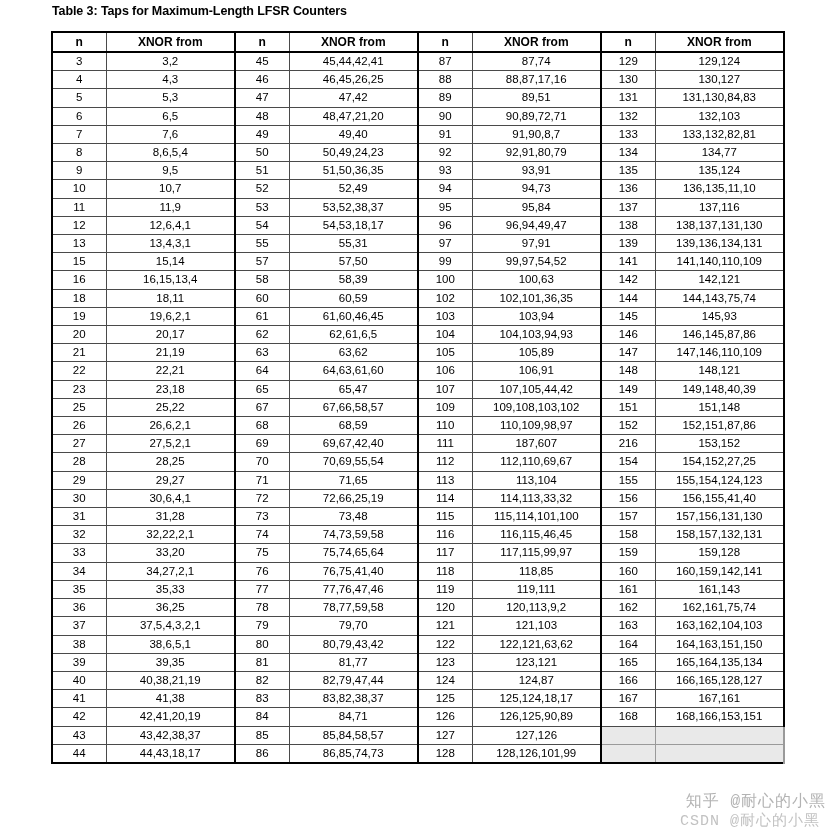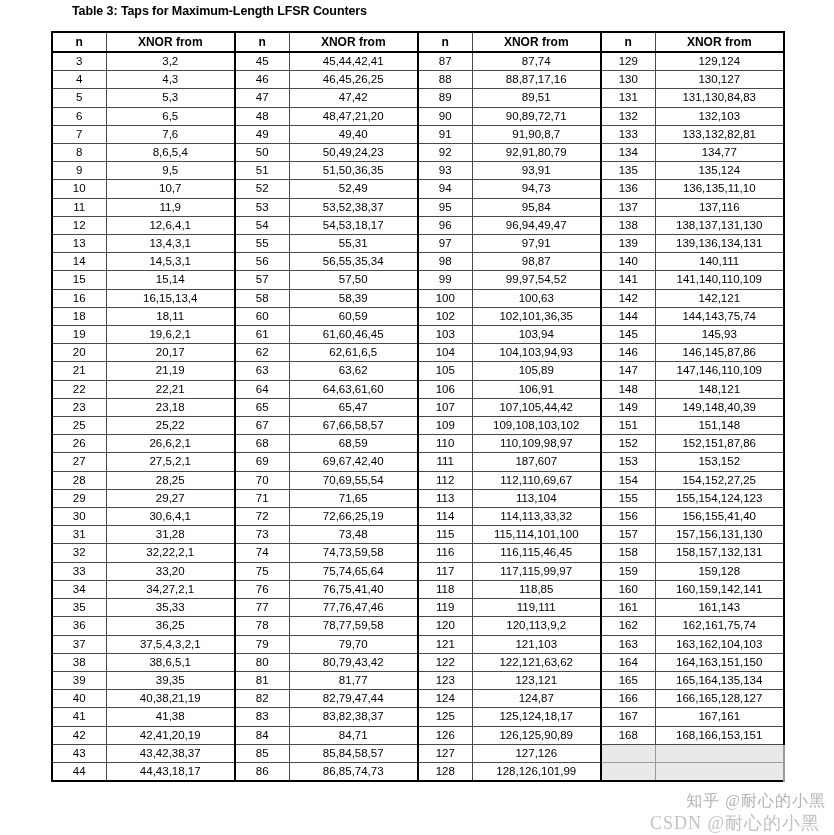--- a/index.html
+++ b/index.html
@@ -26,21 +26,20 @@
 
   #caption {
     position: absolute;
     left: 52px;
     top: 4px;
     font-size: 12.5px;
     font-weight: bold;
     letter-spacing: -0.1px;
     white-space: nowrap;
     color: #000;
-    margin-left: 20px;
   }
 
   #table-wrap {
     position: absolute;
     left: 51px;
     top: 31px;
     width: 732px;
   }
 
   table.lfsr {
@@ -90,33 +89,33 @@
     background: #e9e9e9;
     border-color: #9a9a9a;
   }
 
   
   .watermark {
     position: absolute;
     right: 8px;
     pointer-events: none;
     white-space: nowrap;
-    font-family: Liberation Serif, serif;
+    font-family: Liberation Mono, monospace;
     color: #b9b9b9;
     text-shadow: 0 1px 0 #ffffff;
   }
   #wm-top {
     top: 791px;
     font-size: 16px;
     letter-spacing: 1px;
     color: #b3b3b3;
   }
   #wm-bottom {
     top: 811px;
-    font-size: 18px;
+    font-size: 15px;
     letter-spacing: 1px;
     color: #c2c2c2;
     right: 14px;
     text-align: right;
   }
 </style>
 </head>
 <body>
 
 <div id="page">
@@ -252,30 +251,20 @@
             <td class="grp-start">13</td>
             <td class="grp-end">13,4,3,1</td>
             <td class="grp-start">55</td>
             <td class="grp-end">55,31</td>
             <td class="grp-start">97</td>
             <td class="grp-end">97,91</td>
             <td class="grp-start">139</td>
             <td class="grp-end">139,136,134,131</td>
           </tr>
           <tr>
-            <td class="grp-start">14</td>
-            <td class="grp-end">14,5,3,1</td>
-            <td class="grp-start">56</td>
-            <td class="grp-end">56,55,35,34</td>
-            <td class="grp-start">98</td>
-            <td class="grp-end">98,87</td>
-            <td class="grp-start">140</td>
-            <td class="grp-end">140,111</td>
-          </tr>
-          <tr>
             <td class="grp-start">15</td>
             <td class="grp-end">15,14</td>
             <td class="grp-start">57</td>
             <td class="grp-end">57,50</td>
             <td class="grp-start">99</td>
             <td class="grp-end">99,97,54,52</td>
             <td class="grp-start">141</td>
             <td class="grp-end">141,140,110,109</td>
           </tr>
           <tr>
@@ -368,21 +357,21 @@
             <td class="grp-start">152</td>
             <td class="grp-end">152,151,87,86</td>
           </tr>
           <tr>
             <td class="grp-start">27</td>
             <td class="grp-end">27,5,2,1</td>
             <td class="grp-start">69</td>
             <td class="grp-end">69,67,42,40</td>
             <td class="grp-start">111</td>
             <td class="grp-end">187,607</td>
-            <td class="grp-start">153</td>
+            <td class="grp-start">216</td>
             <td class="grp-end">153,152</td>
           </tr>
           <tr>
             <td class="grp-start">28</td>
             <td class="grp-end">28,25</td>
             <td class="grp-start">70</td>
             <td class="grp-end">70,69,55,54</td>
             <td class="grp-start">112</td>
             <td class="grp-end">112,110,69,67</td>
             <td class="grp-start">154</td>

